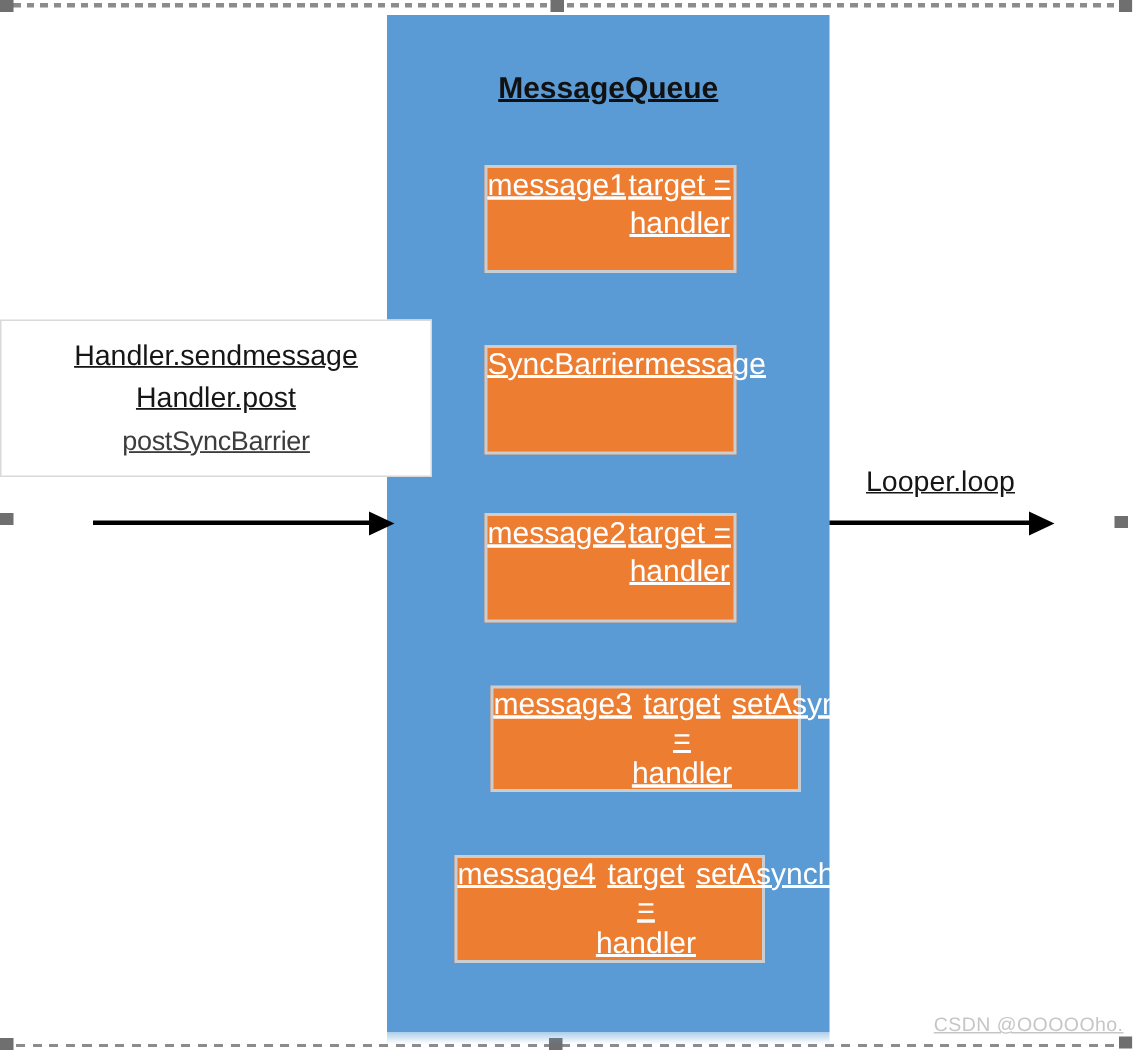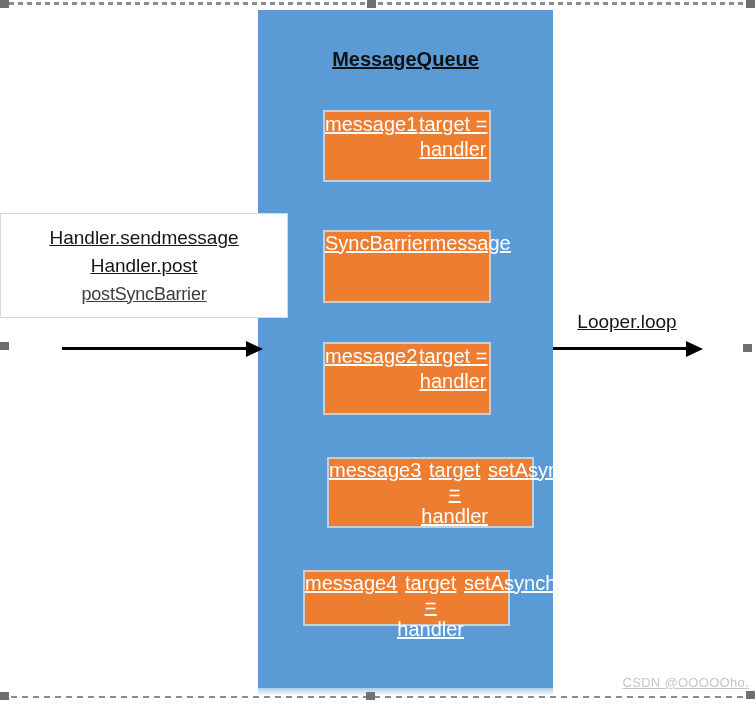--- a/index.html
+++ b/index.html
@@ -64,21 +64,21 @@
     text-align: center;
     font-size: 20px;
   }
   .msg-box .msg-line { line-height: 25px; }
   .msg-box.three .msg-line { line-height: 23px; }
 
   .m1 { left: 65px; top: 100px; width: 168px; height: 72px; }
   .m2 { left: 65px; top: 220px; width: 168px; height: 73px; }
   .m3 { left: 65px; top: 332px; width: 168px; height: 73px; }
   .m4 { left: 45px; top: 447px; width: 207px; height: 71px; margin-left: 24px; }
-  .m5 { left: 45px; top: 560px; width: 207px; height: 56px; }
+  .m5 { left: 45px; top: 560px; width: 207px; height: 72px; }
 
   
   .producer {
     position: absolute; left: 0; top: 213px;
     width: 288px; height: 105px;
     background: #ffffff;
     border: 1px solid var(--box-border, #d9d9d9);
     display: flex; flex-direction: column; justify-content: center;
     text-align: center;
   }

